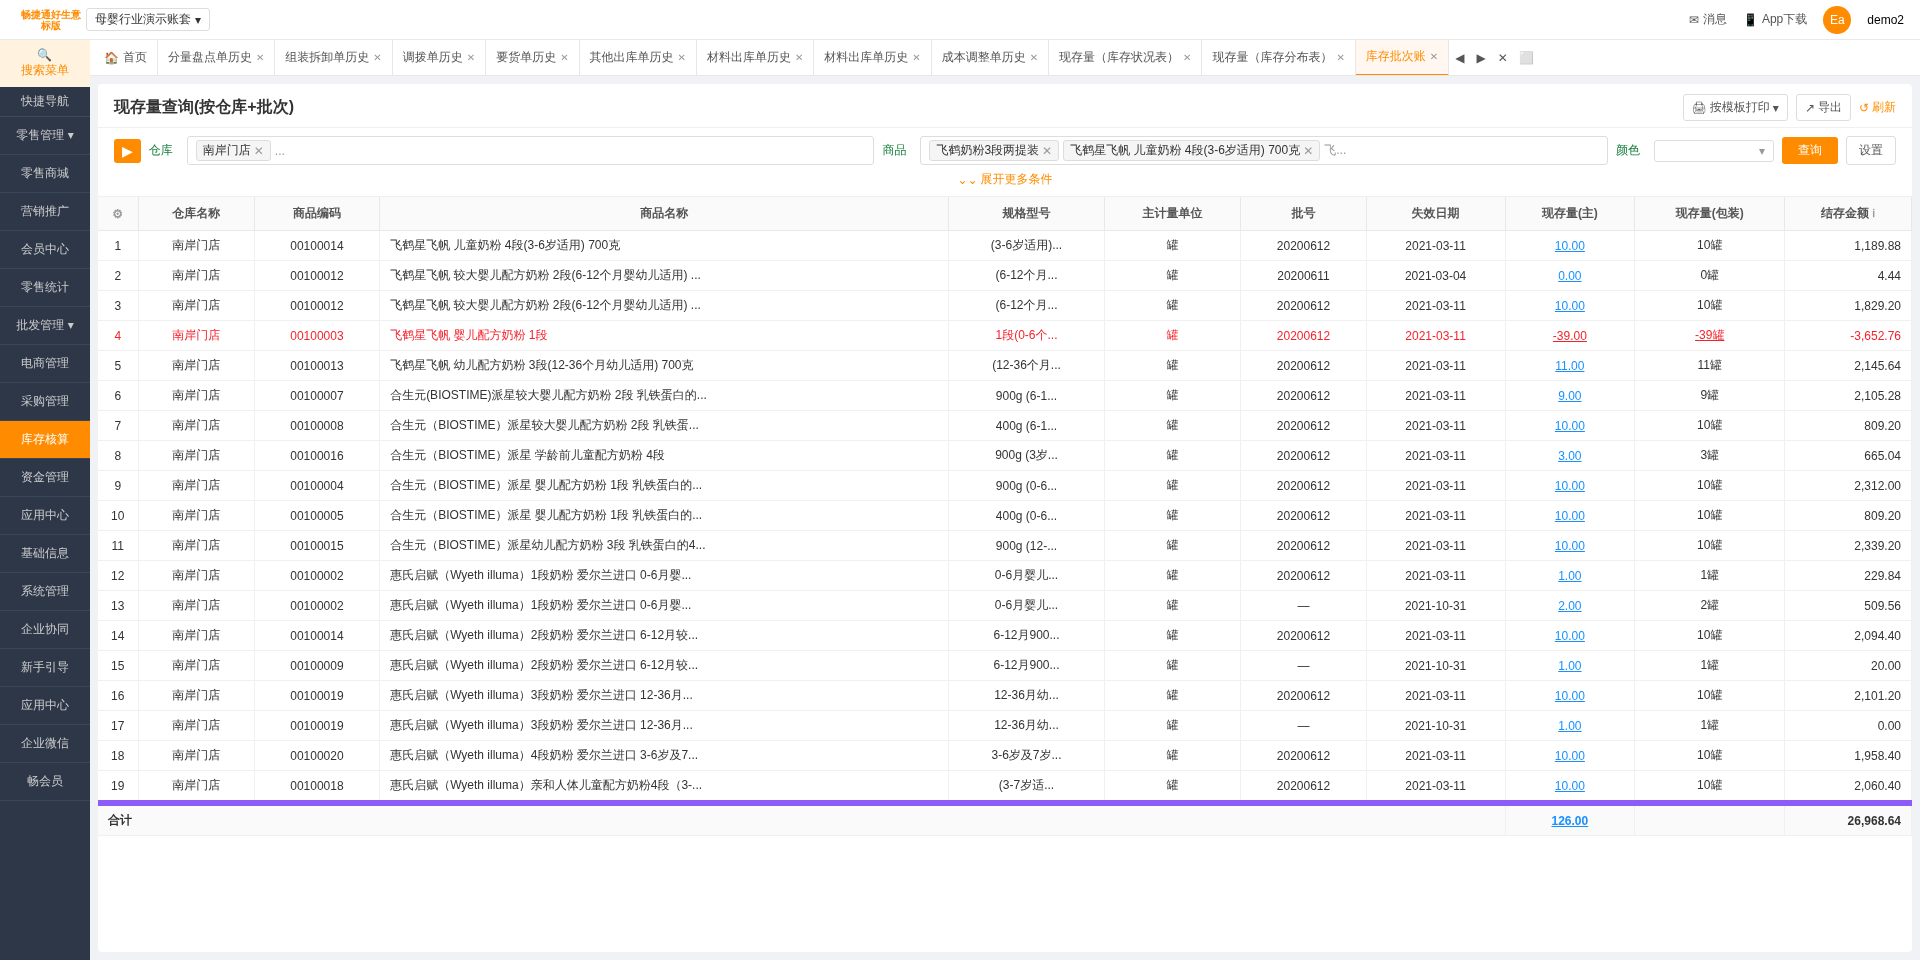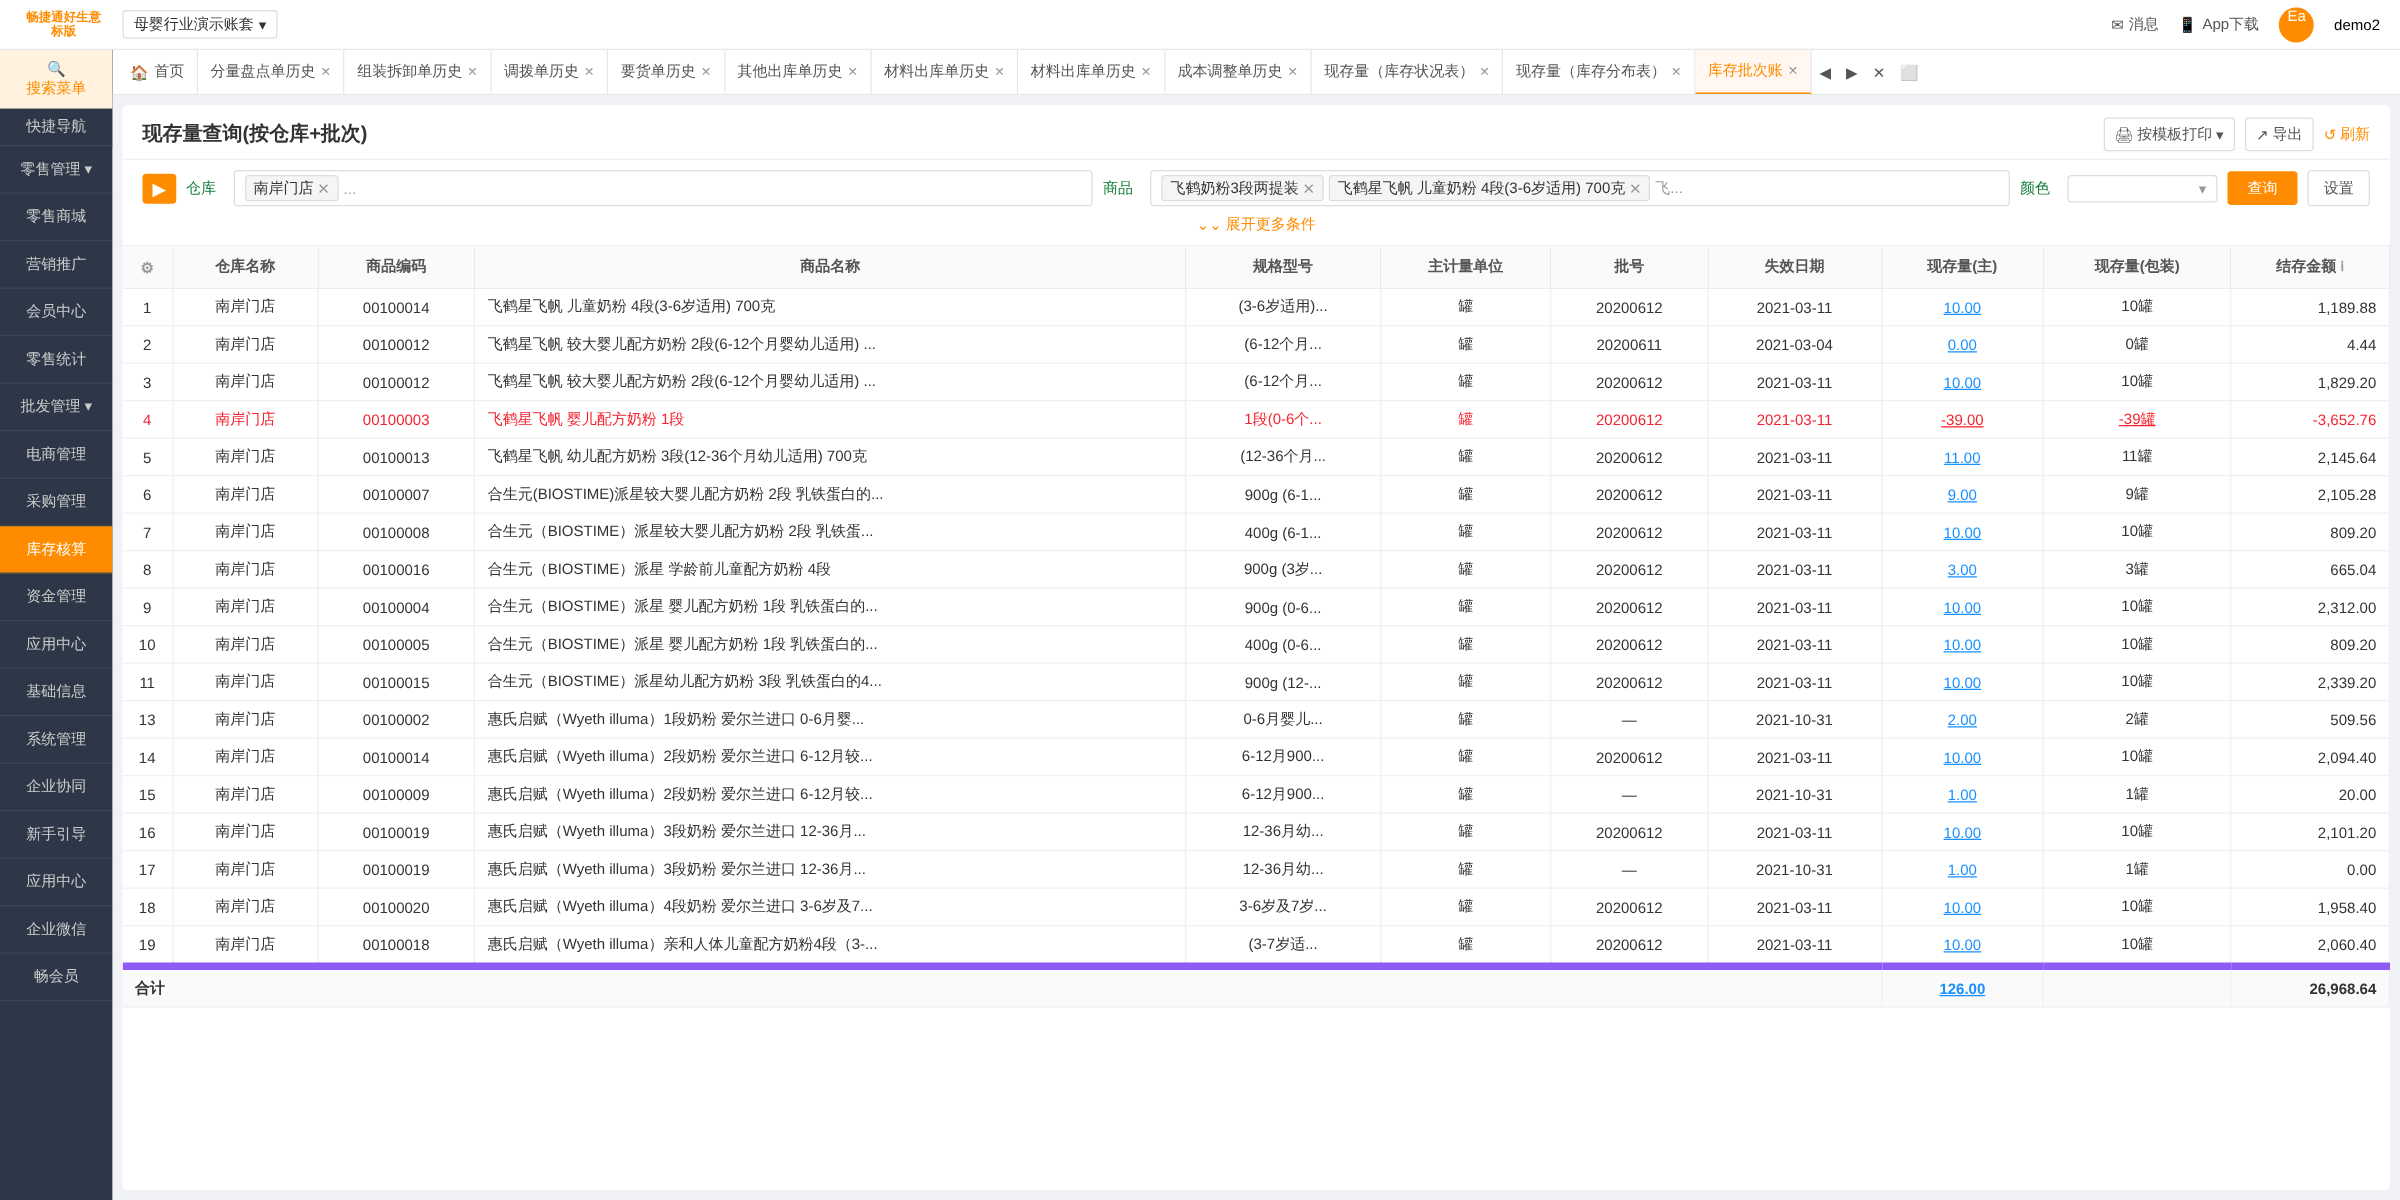--- a/index.html
+++ b/index.html
@@ -1,26 +1,26 @@
 <!DOCTYPE html>
 <html><head>
   <meta charset="utf-8">
   <style>
     * { box-sizing: border-box; margin: 0; padding: 0; font-family: 'Microsoft YaHei', Arial, sans-serif; font-size: 12px; }
     body { background: #f5f5f5; display: flex; flex-direction: column; height: 960px; overflow: hidden; }
 
     
     .top-bar { background: #fff; height: 40px; display: flex; align-items: center; justify-content: space-between; padding: 0 16px; border-bottom: 1px solid #e8e8e8; flex-shrink: 0; }
-    .top-bar-left { display: flex; align-items: center; gap: 12px; }
+    .top-bar-left { display: flex; align-items: center; gap: 0; }
     .logo-area { display: flex; flex-direction: column; align-items: center; justify-content: center; width: 70px; }
     .logo-text { color: #ff8c00; font-size: 10px; font-weight: bold; line-height: 1.1; text-align: center; }
     .store-selector { display: flex; align-items: center; gap: 4px; color: #333; font-size: 12px; border: 1px solid #ddd; padding: 2px 8px; border-radius: 3px; cursor: pointer; }
     .top-bar-right { display: flex; align-items: center; gap: 16px; }
     .top-icon-item { display: flex; align-items: center; gap: 4px; color: #555; cursor: pointer; font-size: 12px; }
-    .avatar-circle { width: 28px; height: 28px; border-radius: 50%; background: #ff8c00; display: flex; justify-content: center; color: #fff; font-size: 11px; }
+    .avatar-circle { width: 28px; height: 28px; border-radius: 50%; background: #ff8c00; display: flex; align-items: center; justify-content: center; color: #fff; font-size: 11px; }
 
     
     .main-layout { display: flex; flex: 1; overflow: hidden; }
 
     
     .sidebar { width: 90px; background: #2d3748; display: flex; flex-direction: column; flex-shrink: 0; overflow-y: auto; }
     .sidebar-search { background: #fff3e0; padding: 8px 4px; text-align: center; color: #ff8c00; cursor: pointer; font-size: 11px; }
     .sidebar-shortcut { background: #2d3748; padding: 6px 4px; text-align: center; color: #ccc; cursor: pointer; font-size: 11px; border-bottom: 1px solid #3d4a5c; }
     .sidebar-item { padding: 10px 4px; text-align: center; color: #ccc; cursor: pointer; font-size: 11px; border-bottom: 1px solid #3a4555; display: flex; flex-direction: column; align-items: center; gap: 3px; }
     .sidebar-item.active { background: #ff8c00; color: #fff; }
@@ -459,20 +459,33 @@
                   <td class="td-left">合生元（BIOSTIME）派星幼儿配方奶粉 3段 乳铁蛋白的4...</td>
                   <td>900g (12-...</td>
                   <td>罐</td>
                   <td>20200612</td>
                   <td>2021-03-11</td>
                   <td class="link-val">10.00</td>
                   <td>10罐</td>
                   <td class="td-right">2,339.20</td>
                 </tr>
                 <tr>
+                  <td>12</td>
+                  <td>南岸门店</td>
+                  <td>00100002</td>
+                  <td class="td-left">惠氏启赋（Wyeth illuma）1段奶粉 爱尔兰进口 0-6月婴...</td>
+                  <td>0-6月婴儿...</td>
+                  <td>罐</td>
+                  <td>20200612</td>
+                  <td>2021-03-11</td>
+                  <td class="link-val">1.00</td>
+                  <td>1罐</td>
+                  <td class="td-right">229.84</td>
+                </tr>
+                <tr>
                   <td>13</td>
                   <td>南岸门店</td>
                   <td>00100002</td>
                   <td class="td-left">惠氏启赋（Wyeth illuma）1段奶粉 爱尔兰进口 0-6月婴...</td>
                   <td>0-6月婴儿...</td>
                   <td>罐</td>
                   <td>—</td>
                   <td>2021-10-31</td>
                   <td class="link-val">2.00</td>
                   <td>2罐</td>

